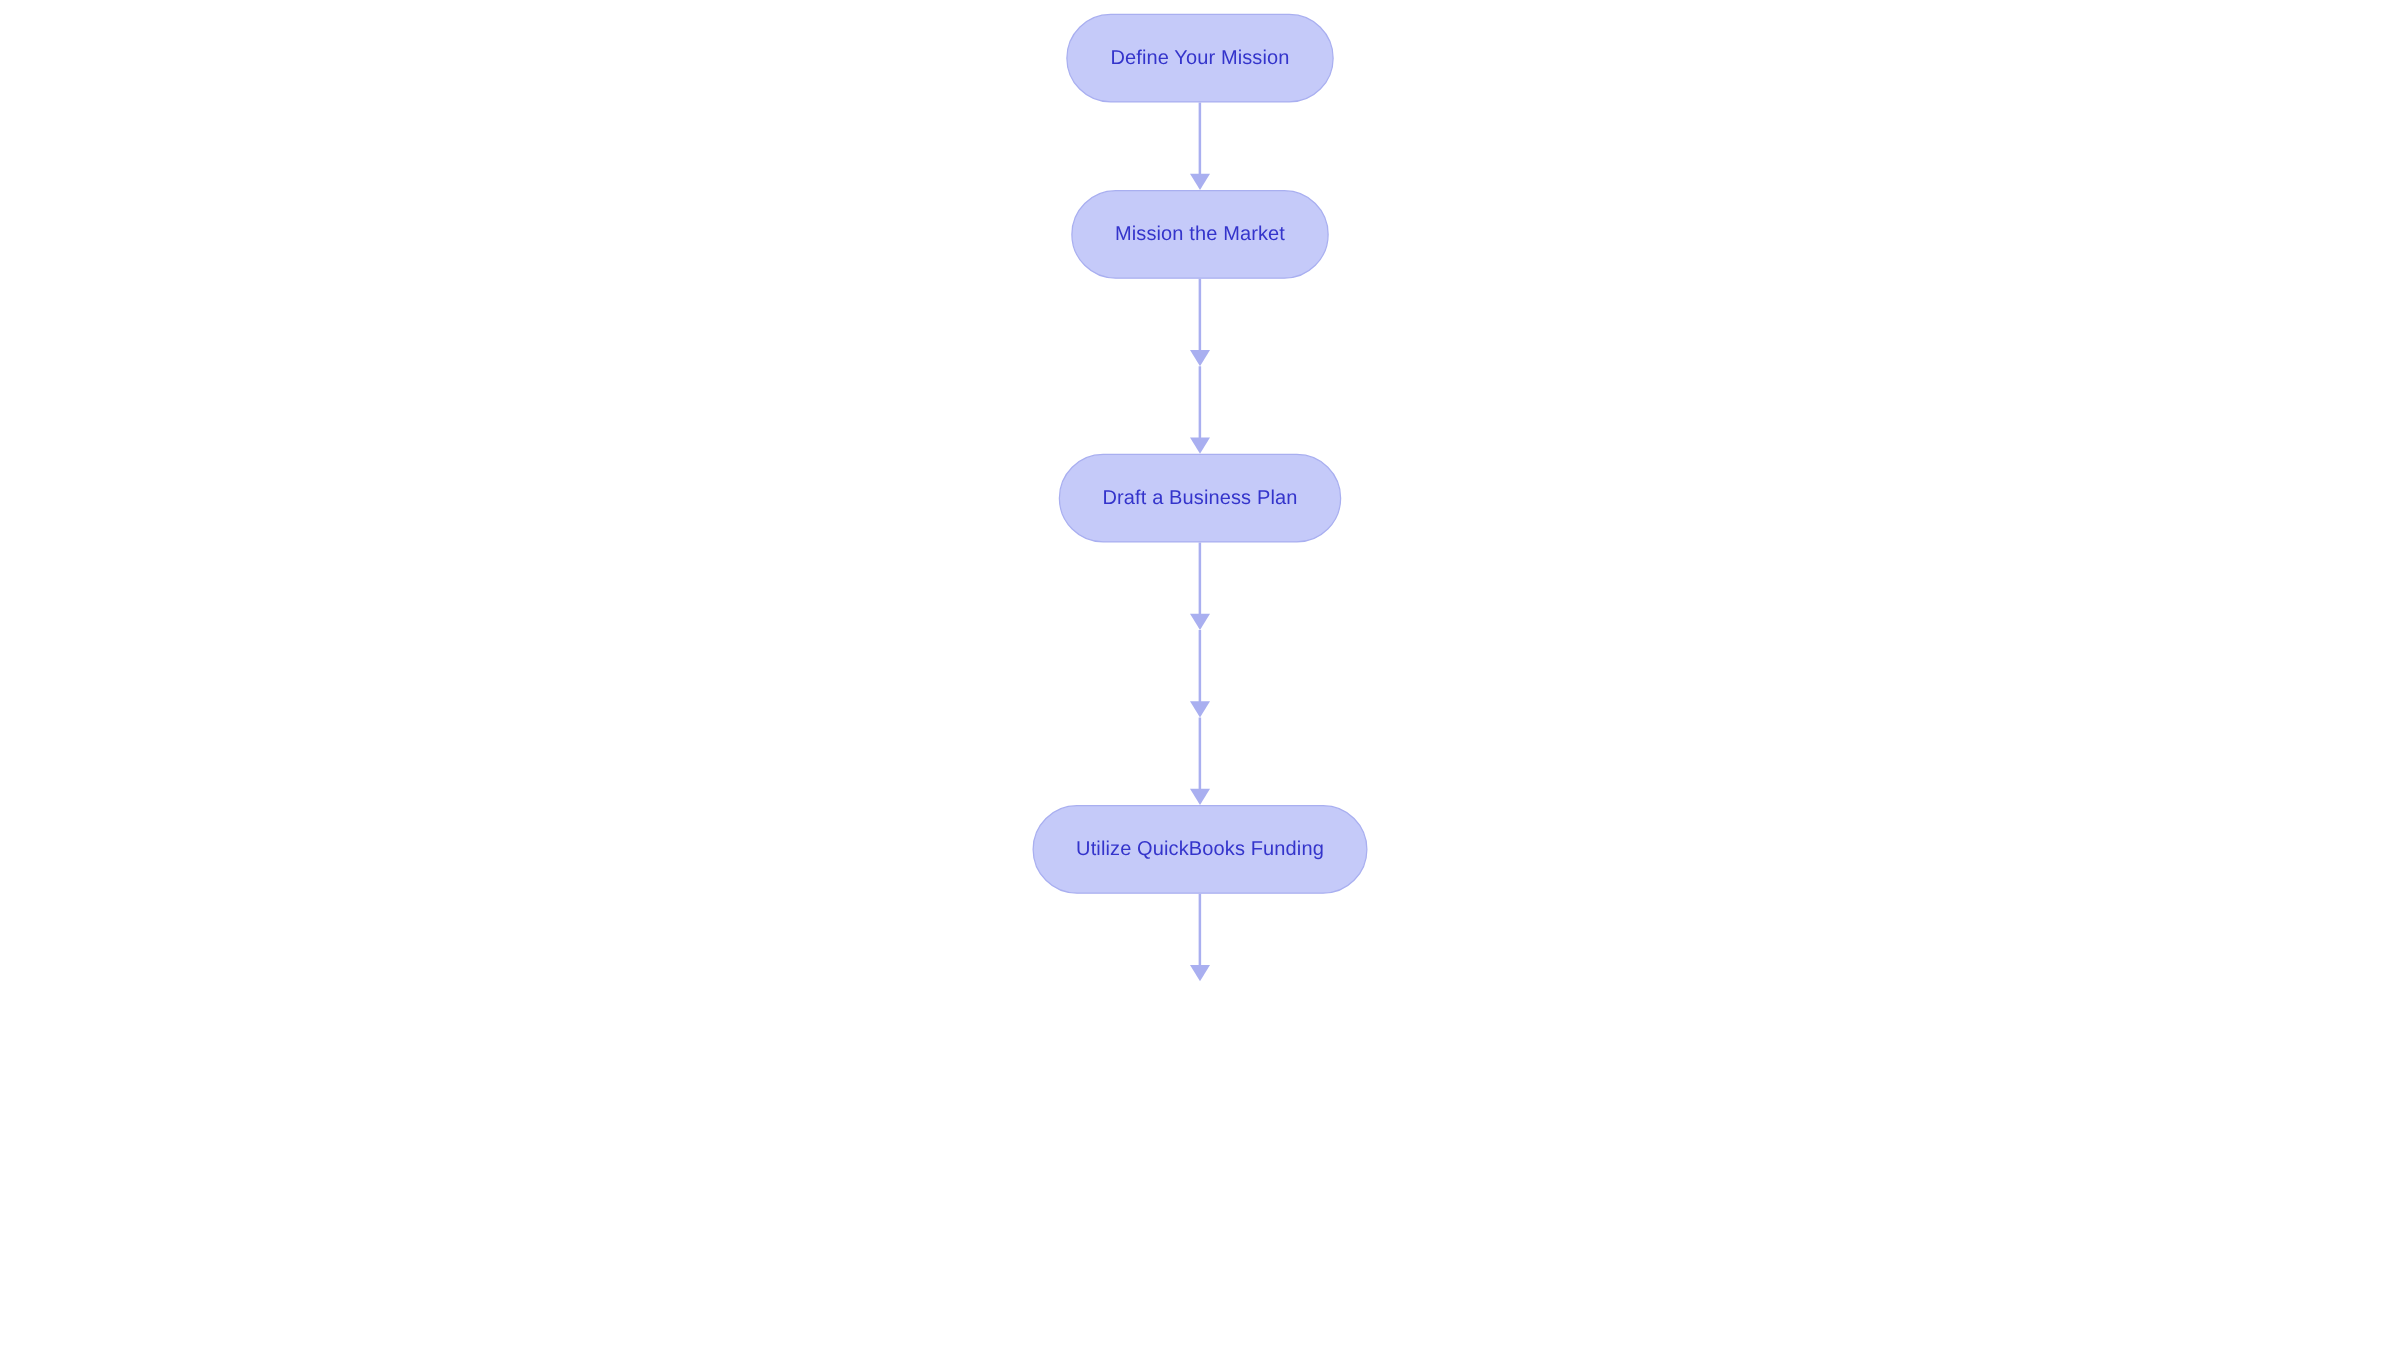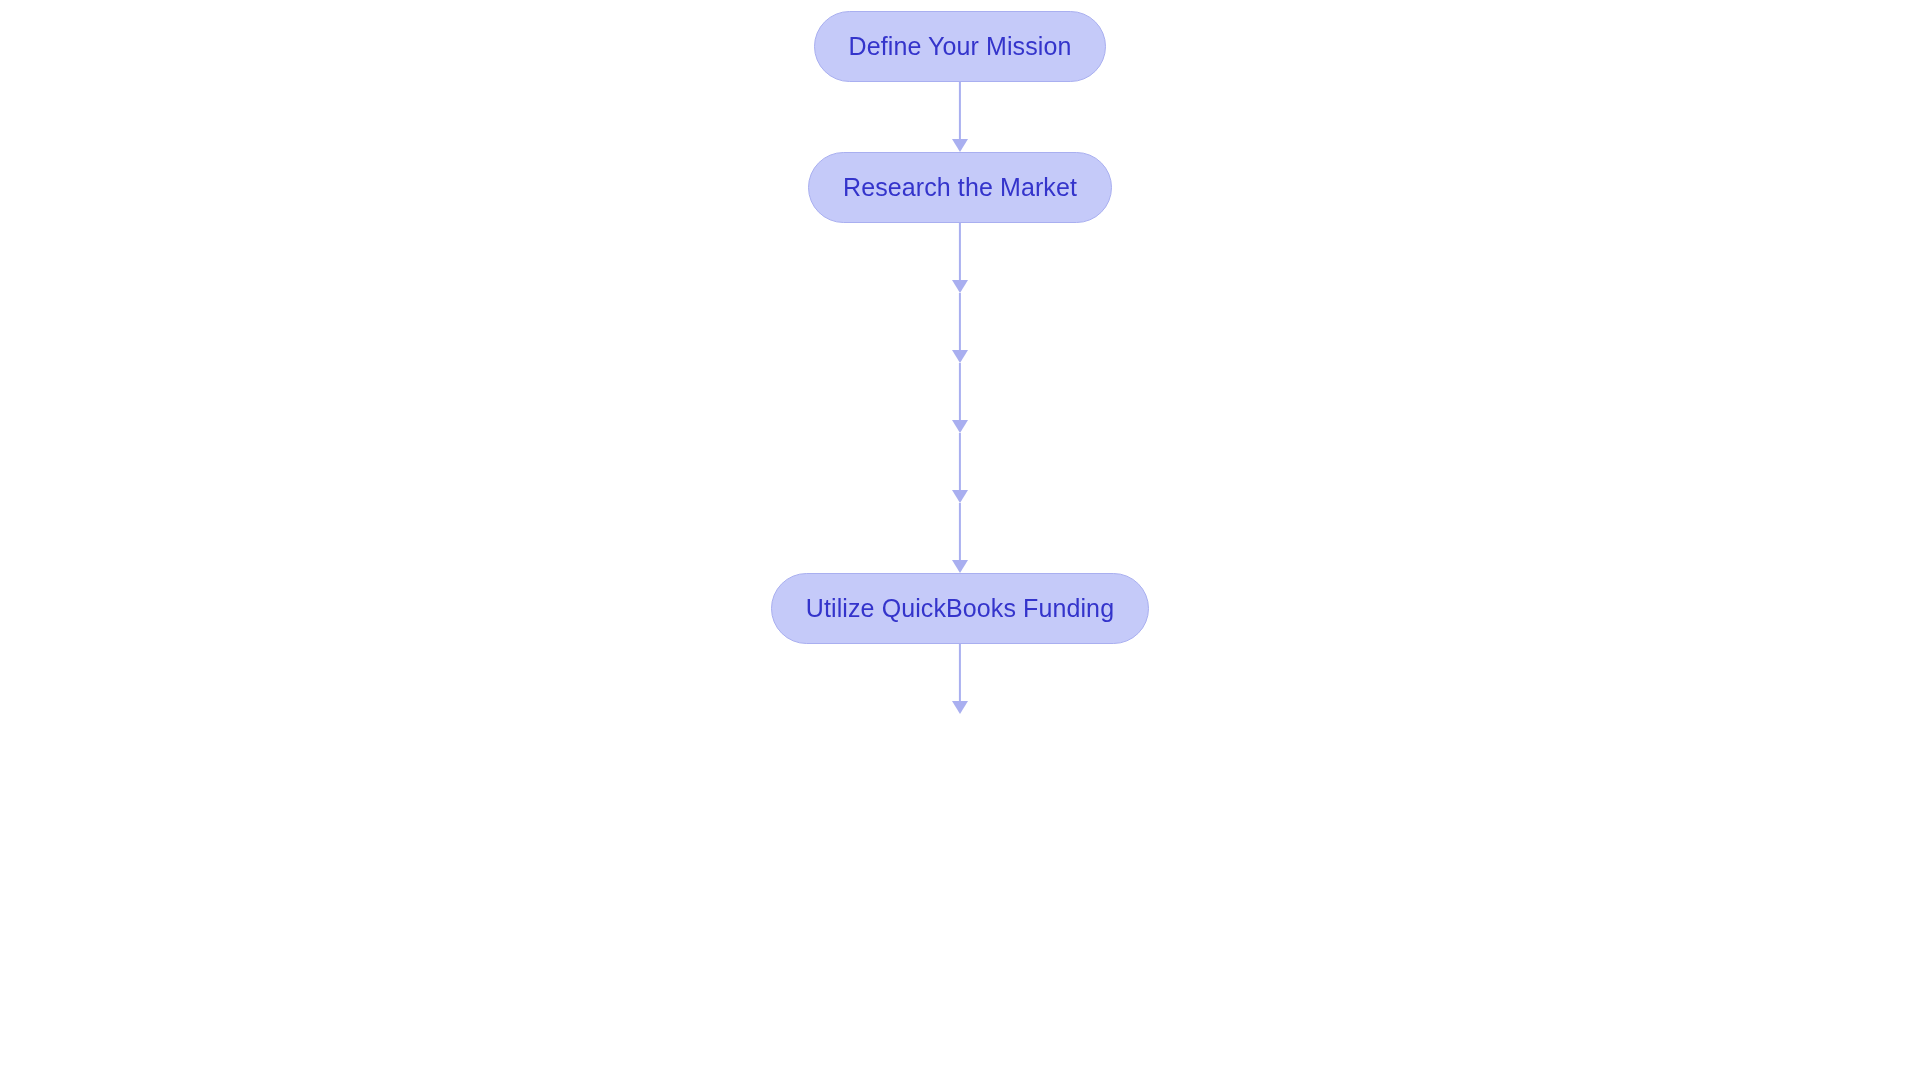--- a/index.html
+++ b/index.html
@@ -44,21 +44,21 @@
     display: flex;
     align-items: center;
     justify-content: center;
     padding: 0 34px;
     flex: 0 0 auto;
   }
 
   .flow-node-label {
     color: #3434cb;
     font-family: "Liberation Sans", sans-serif;
-    font-size: 25px;
+    font-size: 16px;
     line-height: 1;
     letter-spacing: 0.1px;
     white-space: nowrap;
   }
 
   .flow-connector {
     flex: 0 0 auto;
     width: 22px;
     height: 70px;
     position: relative;
@@ -95,34 +95,37 @@
     <div class="flow-node">
       <span class="flow-node-label">Define Your Mission</span>
     </div>
 
     <div class="flow-connector">
       <span class="conn-line"></span>
       <span class="conn-arrowhead"></span>
     </div>
 
     <div class="flow-node">
-      <span class="flow-node-label">Research the Market</span>
+      <span class="flow-node-label">Mission the Market</span>
     </div>
 
     <div class="flow-connector">
       <span class="conn-line"></span>
       <span class="conn-arrowhead"></span>
     </div>
 
 
     <div class="flow-connector">
       <span class="conn-line"></span>
       <span class="conn-arrowhead"></span>
     </div>
 
+    <div class="flow-node">
+      <span class="flow-node-label">Draft a Business Plan</span>
+    </div>
 
     <div class="flow-connector">
       <span class="conn-line"></span>
       <span class="conn-arrowhead"></span>
     </div>
 
 
     <div class="flow-connector">
       <span class="conn-line"></span>
       <span class="conn-arrowhead"></span>

